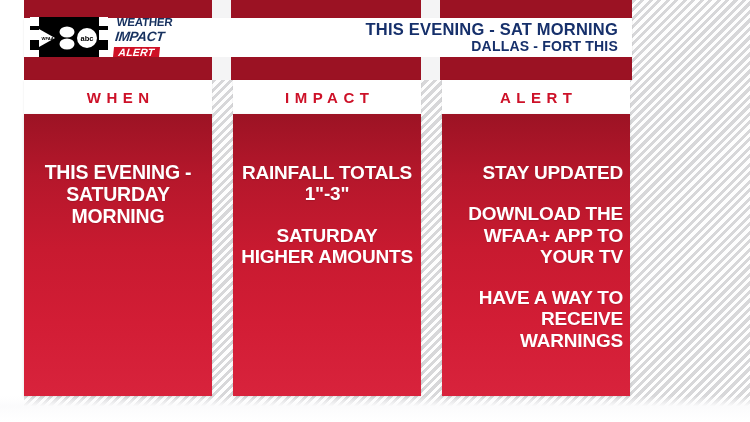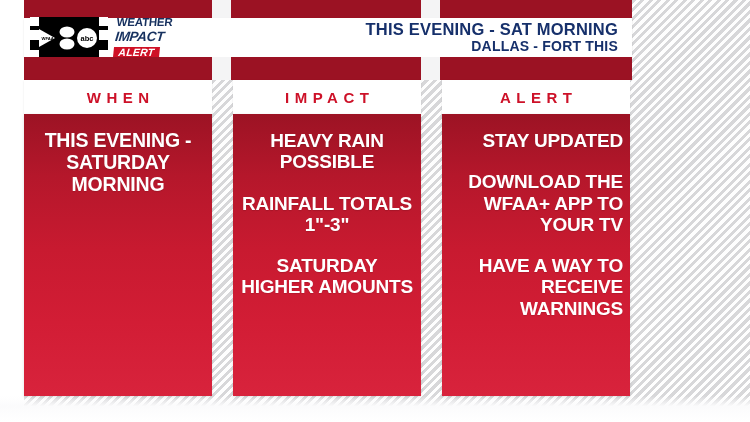--- a/index.html
+++ b/index.html
@@ -209,20 +209,21 @@
   }
 
   .block {
     color: #ffffff;
     font-weight: bold;
     text-align: center;
     line-height: 1.12;
     font-size: 19px;
     letter-spacing: -0.2px;
     text-shadow: 0 1px 1px rgba(0,0,0,0.12);
+    margin-top: 32px;
   }
   .block + .block { margin-top: 20px; }
 
   .col-1 .block { font-size: 19.5px; }
   .col-2 .block { font-size: 19px; }
   .col-3 .block { font-size: 19px; text-align: right; }
 </style>
 </head>
 <body>
 
@@ -280,21 +281,20 @@
       <div class="col-body">
         <div class="block">THIS EVENING - SATURDAY MORNING</div>
       </div>
     </div>
 
     <div class="col col-2">
       <div class="col-head">
         <span>IMPACT</span>
       </div>
       <div class="col-body">
-        <div class="block">HEAVY RAIN POSSIBLE</div>
         <div class="block">RAINFALL TOTALS 1"-3"</div>
         <div class="block">SATURDAY HIGHER AMOUNTS</div>
       </div>
     </div>
 
     <div class="col col-3">
       <div class="col-head">
         <span>ALERT</span>
       </div>
       <div class="col-body">

